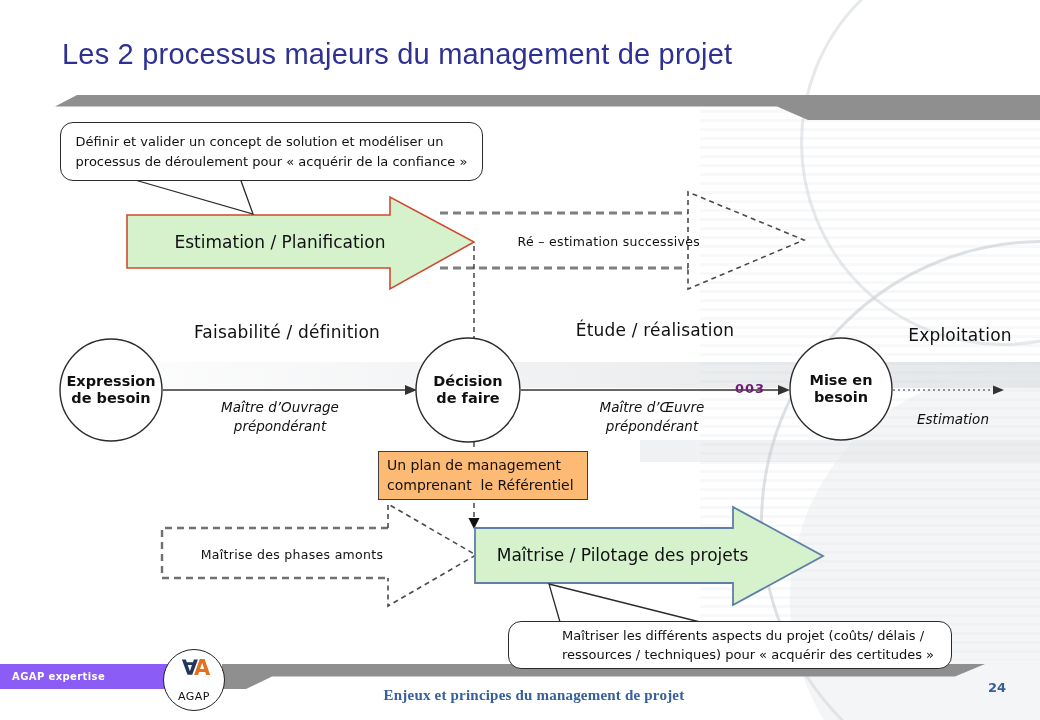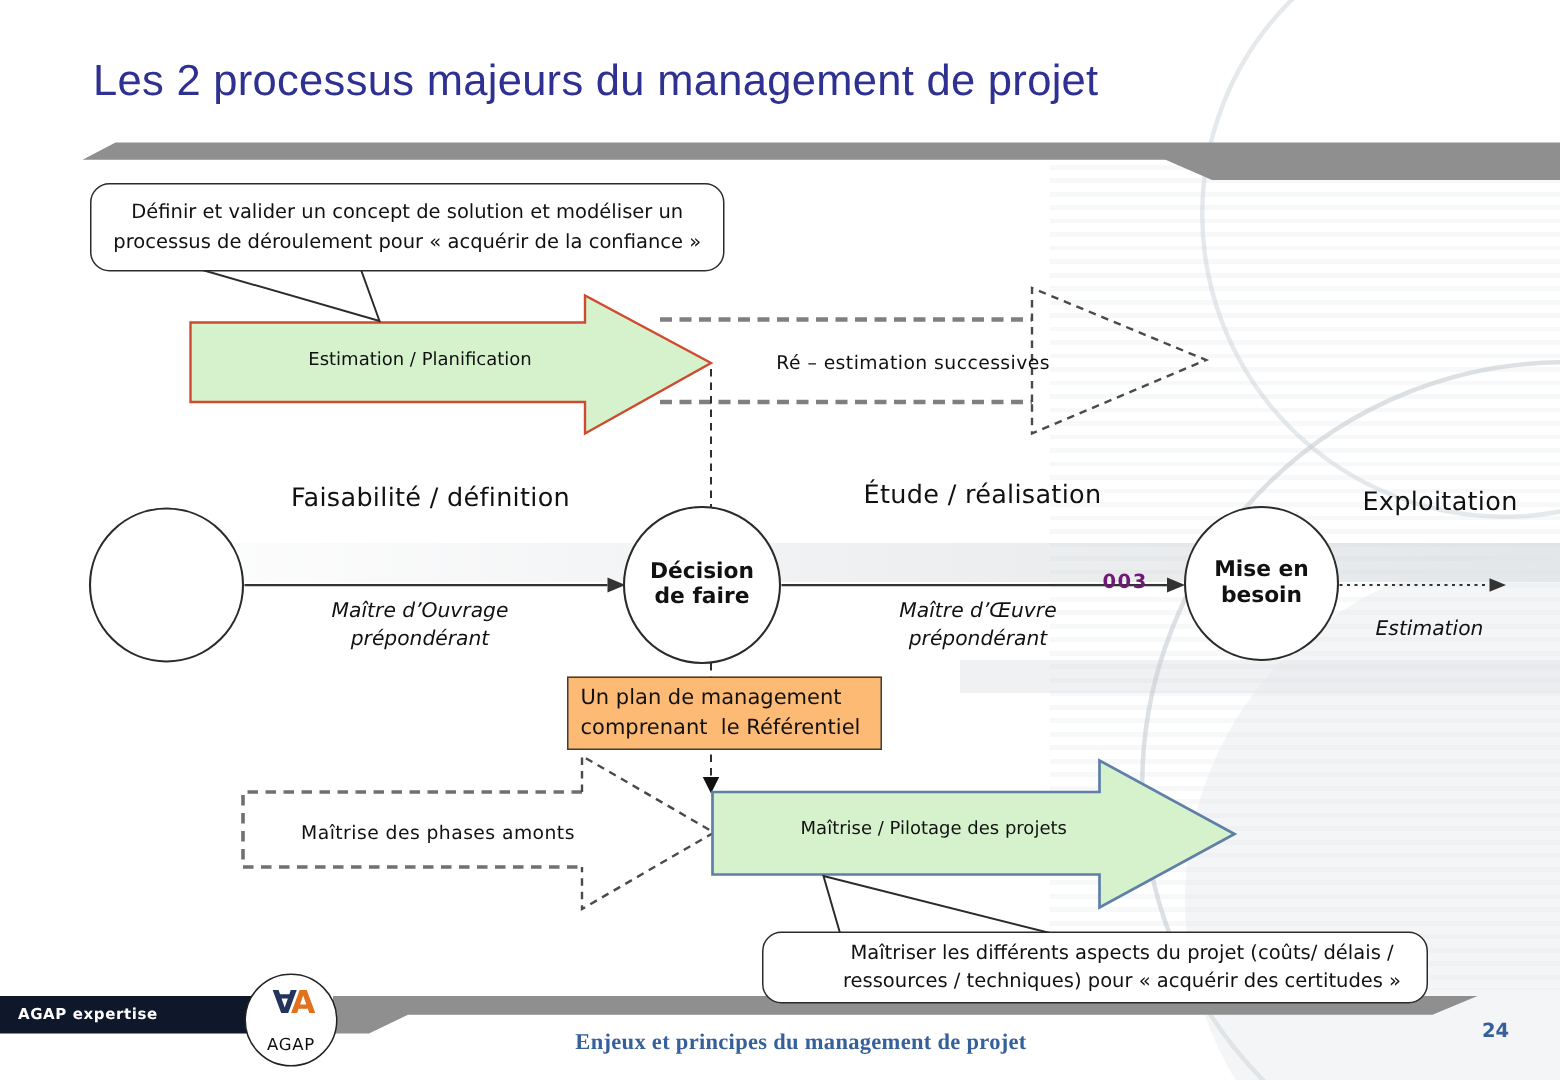--- a/index.html
+++ b/index.html
@@ -5,31 +5,31 @@
   html,body{margin:0;padding:0;background:#fff;}
   .slide{position:relative;width:1040px;height:720px;background:#ffffff;overflow:hidden;
          font-family:"DejaVu Sans",sans-serif;color:#111;}
   .bg{position:absolute;inset:0;z-index:0;}
   .bg-rect{position:absolute;}
   .ring{position:absolute;border-radius:50%;}
   svg.art{position:absolute;left:0;top:0;z-index:1;}
   .txt{position:absolute;z-index:2;}
   .title{font-family:"Liberation Sans",sans-serif;font-size:29px;color:#2e3192;letter-spacing:0.2px;}
   .callout{position:absolute;z-index:3;background:#fff;border:1.4px solid #2b2b2b;border-radius:13px;
-           display:flex;align-items:center;justify-content:center;text-align:center;
+           display:flex;align-items:center;justify-content:center;
            font-size:13px;line-height:1.5;white-space:pre-line;}
-  .arrowlabel{font-size:12px;text-align:center;}
+  .arrowlabel{font-size:17px;text-align:center;}
   .smalllabel{font-size:12.5px;text-align:center;letter-spacing:0.3px;}
   .phase{font-size:17px;text-align:center;letter-spacing:0.2px;}
   .circlelabel{display:flex;align-items:center;justify-content:center;text-align:center;
                font-weight:bold;font-size:14.5px;line-height:1.2;white-space:pre-line;}
   .actor{font-style:italic;font-size:13.5px;text-align:center;line-height:1.4;white-space:pre-line;}
   .planbox{position:absolute;z-index:2;background:#fdba74;border:1.8px solid #3d3d3d;
            font-size:14px;line-height:1.45;padding:3px 8px;white-space:pre-wrap;}
-  .expertise{position:absolute;z-index:2;background:#0f172a;color:#fff;font-weight:bold;
+  .expertise{position:absolute;z-index:2;background:#8b5cf6;color:#fff;font-weight:bold;
              font-size:10px;letter-spacing:0.4px;display:flex;align-items:center;padding-left:12px;}
   .logo{position:absolute;z-index:3;background:#fff;border:1.5px solid #222;border-radius:50%;
         display:flex;flex-direction:column;align-items:center;justify-content:center;}
   .mono{font-weight:bold;font-size:21px;line-height:1;letter-spacing:-4px;}
   .mono .m1{color:#23355c;}
   .mono .m2{color:#e2711d;}
   .logosub{font-size:11px;letter-spacing:0.5px;color:#111;margin-top:11px;}
   .footer-title{font-weight:bold;font-size:15px;color:#36609a;text-align:center;letter-spacing:0.2px;font-family:Liberation Serif, serif;}
   .pagenum{font-weight:bold;font-size:13px;color:#36609a;}
   .wm003{font-weight:bold;font-size:13px;color:#701a75;letter-spacing:1px;}
@@ -105,20 +105,22 @@
   <div class="callout" style="left:60px;top:122px;width:421px;height:57px;">Définir et valider un concept de solution et modéliser un
 processus de déroulement pour « acquérir de la confiance »</div>
 
   <div class="txt arrowlabel" style="left:140px;top:232px;width:280px;">Estimation / Planification</div>
   <div class="txt smalllabel" style="left:480px;top:234px;width:220px;text-align:right;">Ré – estimation successives</div>
 
   <div class="txt phase" style="left:162px;top:322px;width:250px;">Faisabilité / définition</div>
   <div class="txt phase" style="left:540px;top:320px;width:230px;">Étude / réalisation</div>
   <div class="txt phase" style="left:880px;top:325px;width:160px;">Exploitation</div>
 
+  <div class="txt circlelabel" style="left:60px;top:339px;width:102px;height:102px;">Expression
+de besoin</div>
   <div class="txt circlelabel" style="left:416px;top:338px;width:104px;height:104px;">Décision
 de faire</div>
   <div class="txt circlelabel" style="left:790px;top:338px;width:102px;height:102px;">Mise en
 besoin</div>
 
   <div class="txt actor" style="left:180px;top:398px;width:200px;">Maître d’Ouvrage
 prépondérant</div>
   <div class="txt actor" style="left:552px;top:398px;width:200px;">Maître d’Œuvre
 prépondérant</div>
   <div class="txt actor" style="left:883px;top:410px;width:140px;">Estimation</div>

